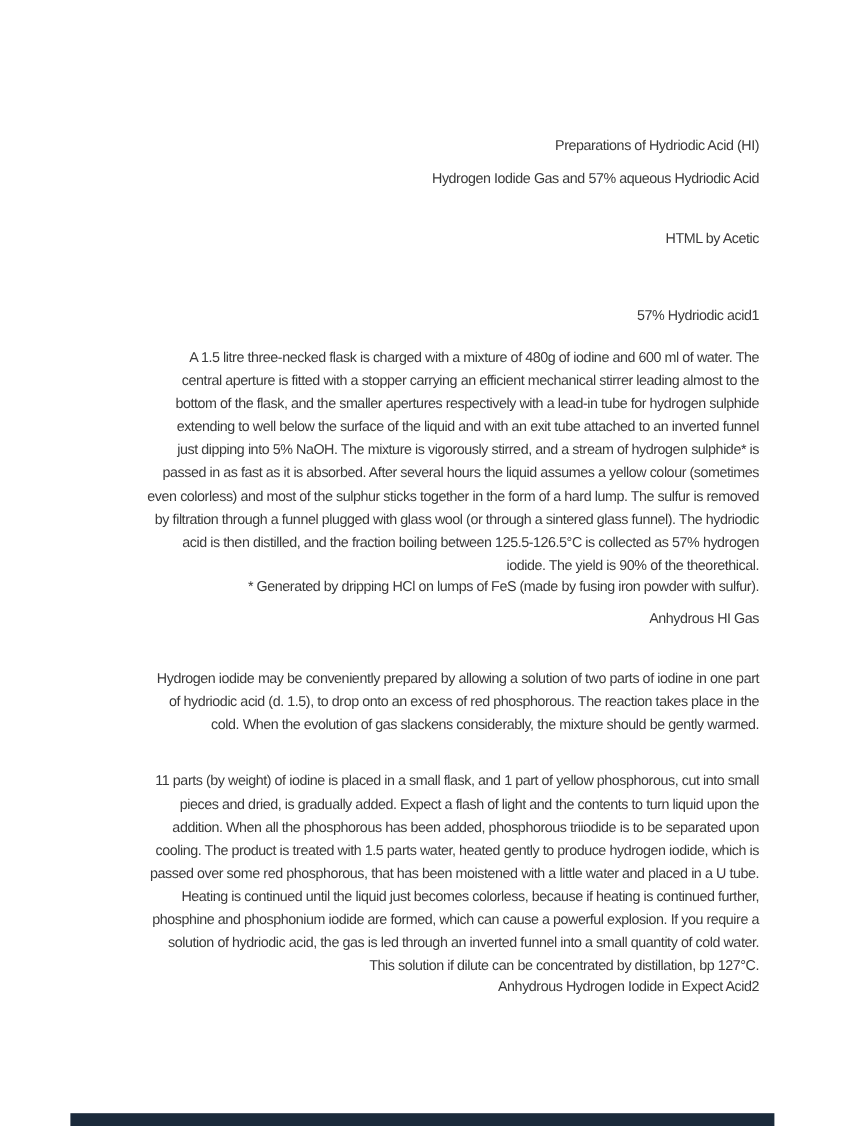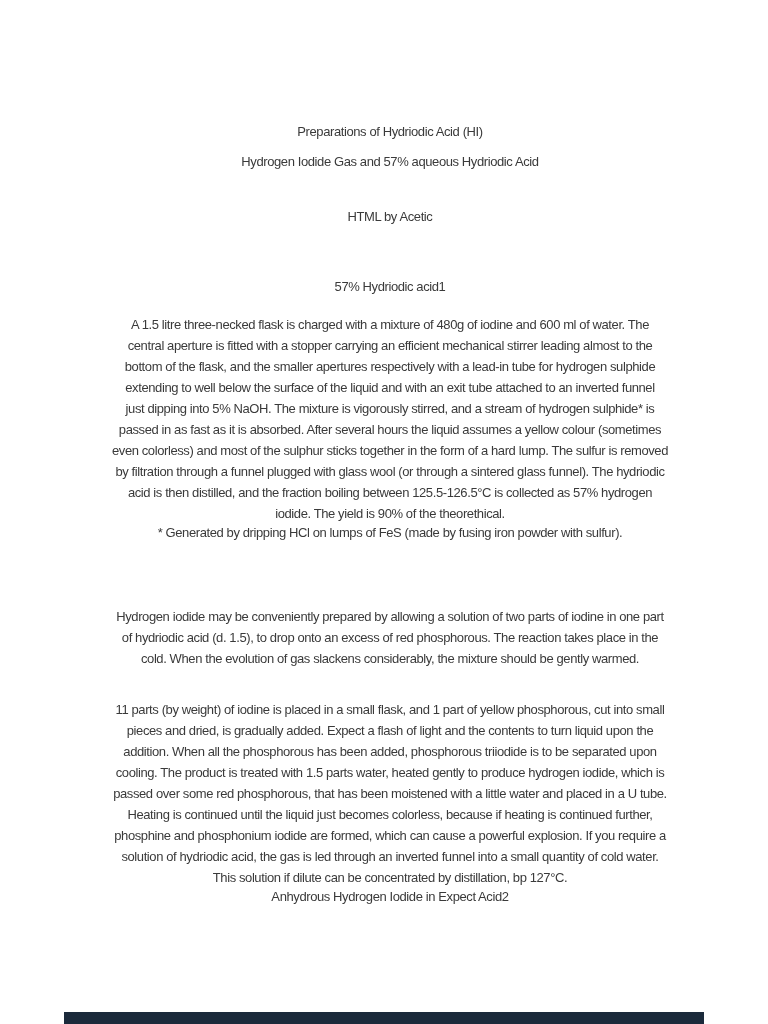--- a/index.html
+++ b/index.html
@@ -19,21 +19,21 @@
   .tblock {
     position: absolute;
     left: 90px;
     width: 600px;
     margin: 0;
     font-size: 13px;
     letter-spacing: -0.4px;
     line-height: 21px;
     color: #3a3a3a;
     white-space: pre-line;
-    text-align: center;
+    text-align: right;
   }
   .b-title    { top: 121px; }
   .b-subtitle { top: 151px; }
   .b-byline   { top: 206px; }
   .b-h1       { top: 236px; margin-top: 40px; }
   .b-para1    { top: 294px; margin-top: 20px; }
   .b-footnote { top: 522px; }
   .b-h2       { top: 551px; }
   .b-para2    { top: 606px; }
   .b-para3    { top: 699px; }
@@ -66,20 +66,21 @@
 extending to well below the surface of the liquid and with an exit tube attached to an inverted funnel
 just dipping into 5% NaOH. The mixture is vigorously stirred, and a stream of hydrogen sulphide* is
 passed in as fast as it is absorbed. After several hours the liquid assumes a yellow colour (sometimes
 even colorless) and most of the sulphur sticks together in the form of a hard lump. The sulfur is removed
 by filtration through a funnel plugged with glass wool (or through a sintered glass funnel). The hydriodic
 acid is then distilled, and the fraction boiling between 125.5-126.5°C is collected as 57% hydrogen
 iodide. The yield is 90% of the theorethical.</p>
 
   <p class="tblock b-footnote">* Generated by dripping HCl on lumps of FeS (made by fusing iron powder with sulfur).</p>
 
+  <p class="tblock b-h2">Anhydrous HI Gas</p>
 
   <p class="tblock b-para2">Hydrogen iodide may be conveniently prepared by allowing a solution of two parts of iodine in one part
 of hydriodic acid (d. 1.5), to drop onto an excess of red phosphorous. The reaction takes place in the
 cold. When the evolution of gas slackens considerably, the mixture should be gently warmed.</p>
 
   <p class="tblock b-para3">11 parts (by weight) of iodine is placed in a small flask, and 1 part of yellow phosphorous, cut into small
 pieces and dried, is gradually added. Expect a flash of light and the contents to turn liquid upon the
 addition. When all the phosphorous has been added, phosphorous triiodide is to be separated upon
 cooling. The product is treated with 1.5 parts water, heated gently to produce hydrogen iodide, which is
 passed over some red phosphorous, that has been moistened with a little water and placed in a U tube.

